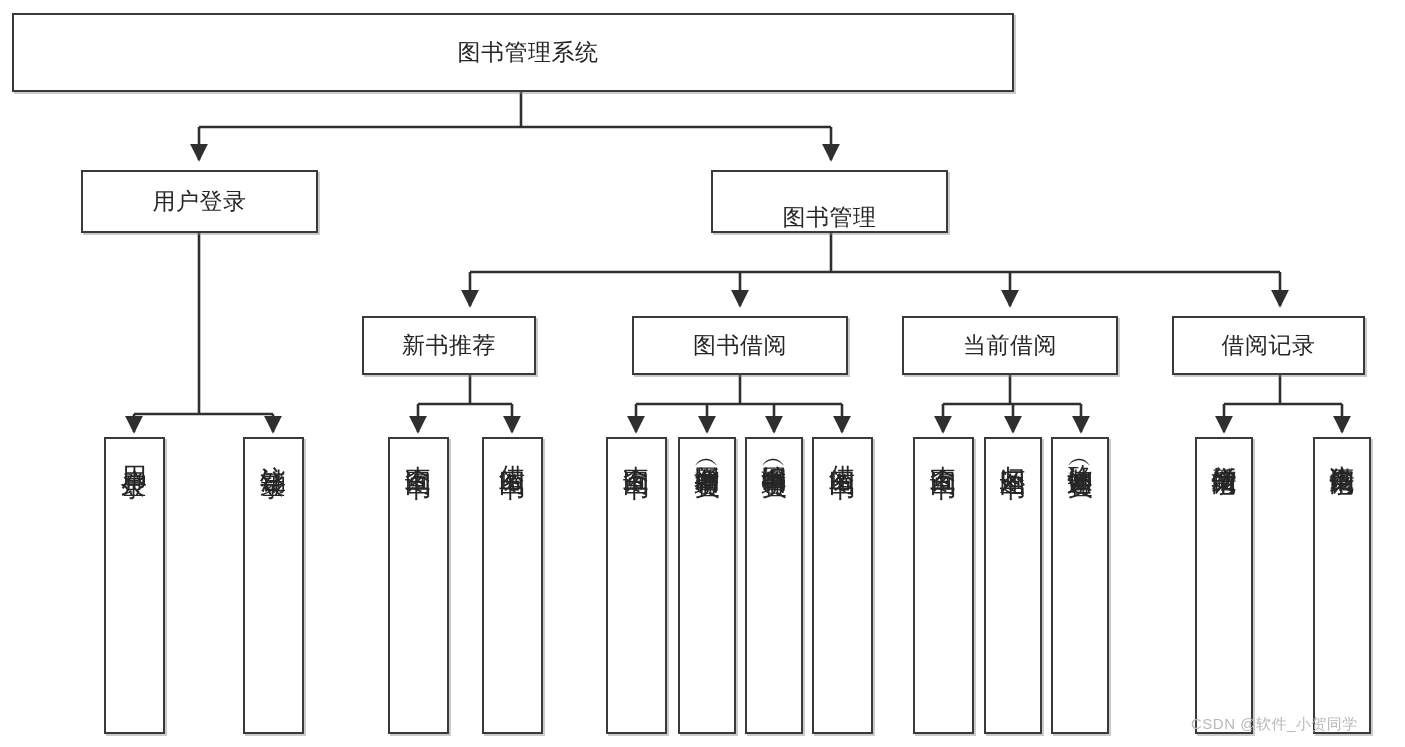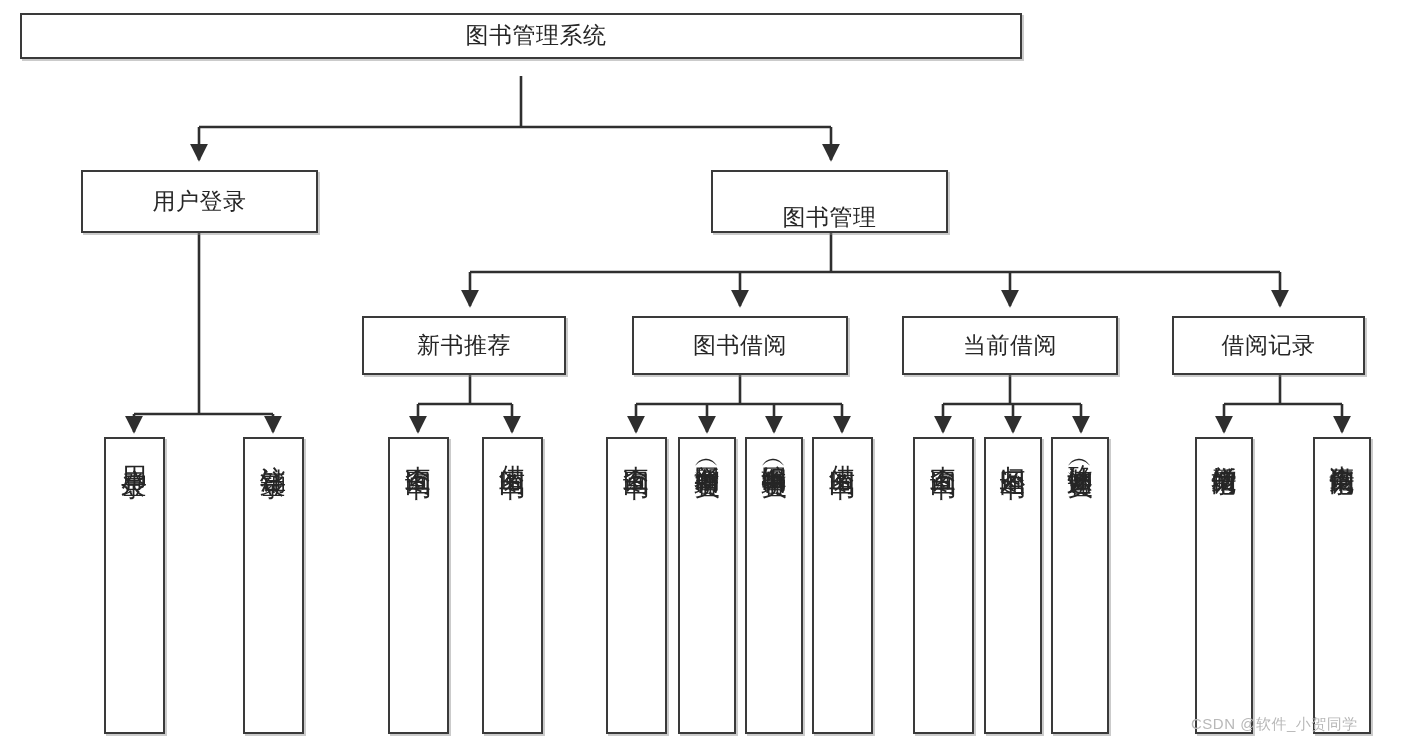--- a/index.html
+++ b/index.html
@@ -125,32 +125,32 @@
       <path d="M 1013 404 L 1013 432" marker-end="url(#arrow)"></path>
       <path d="M 1081 404 L 1081 432" marker-end="url(#arrow)"></path>
 
       <path d="M 1280 375 L 1280 404"></path>
       <path d="M 1224 404 L 1342 404"></path>
       <path d="M 1224 404 L 1224 432" marker-end="url(#arrow)"></path>
       <path d="M 1342 404 L 1342 432" marker-end="url(#arrow)"></path>
     </g>
   </svg>
 
-  <div class="node h" style="left:20px; top:13px; width:1002px; height:46px;padding-left:30px;">
+  <div class="node h" style="left:12px; top:13px; width:1002px; height:79px;padding-left:30px;">
     <span class="label">图书管理系统</span>
   </div>
 
   <div class="node h" style="left:81px; top:170px; width:237px; height:63px;">
     <span class="label">用户登录</span>
   </div>
   <div class="node h" style="left:711px; top:170px; width:237px; height:63px;align-items:flex-end;">
     <span class="label">图书管理</span>
   </div>
 
-  <div class="node h" style="left:362px; top:316px; width:204px; height:59px;">
+  <div class="node h" style="left:362px; top:316px; width:174px; height:59px;">
     <span class="label">新书推荐</span>
   </div>
   <div class="node h" style="left:632px; top:316px; width:216px; height:59px;">
     <span class="label">图书借阅</span>
   </div>
   <div class="node h" style="left:902px; top:316px; width:216px; height:59px;">
     <span class="label">当前借阅</span>
   </div>
   <div class="node h" style="left:1172px; top:316px; width:193px; height:59px;">
     <span class="label">借阅记录</span>

